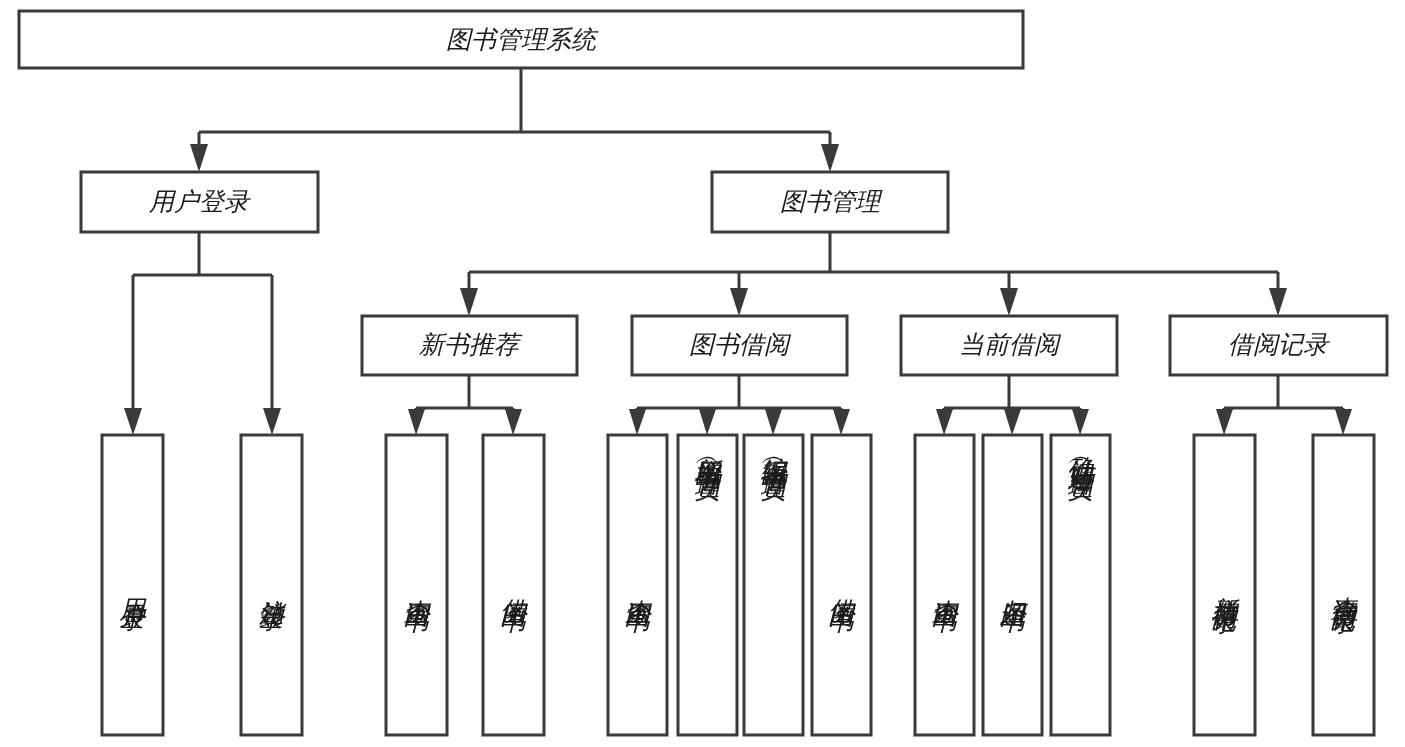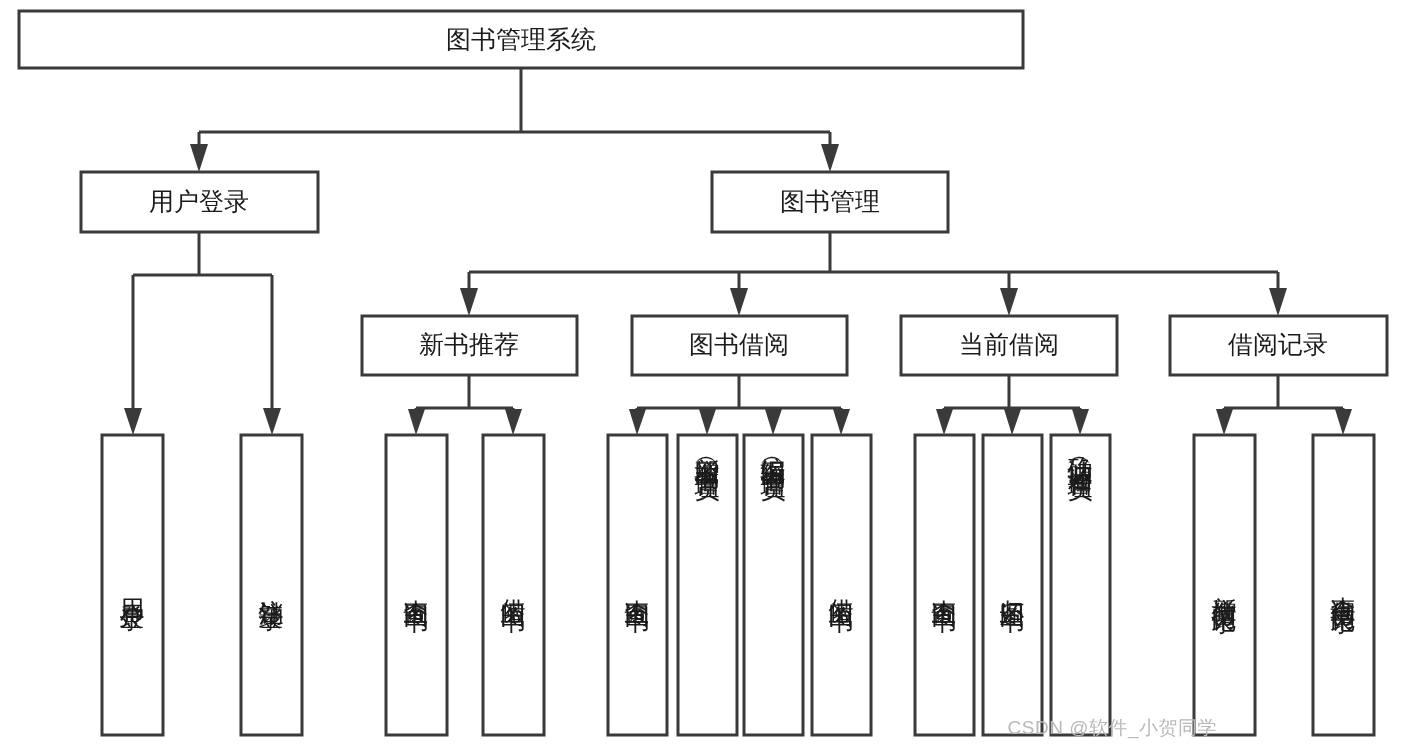--- a/index.html
+++ b/index.html
@@ -13,20 +13,21 @@
     font-family: "Liberation Sans", "DejaVu Sans", sans-serif;
     overflow: hidden;
     position: relative;
   }
   #diagram-root {
     position: absolute;
     left: 0;
     top: 0;
     width: 1225px;
     height: 747px;
+    font-style: italic;
   }
   svg.flow {
     display: block;
     width: 1405px;
     height: 747px;
   }
   .node-box {
     fill: #ffffff;
     stroke: #3a3a3a;
     stroke-width: 3;
@@ -223,14 +224,13 @@
   <div class="leaf-label-wrap" style="left:1051px; top:437px; width:59px; height:296px; align-items:flex-start;">
     <span class="leaf-label">确认归还（管理员）</span>
   </div>
   <div class="leaf-label-wrap" style="left:1194px; top:435px; width:61px; height:300px;">
     <span class="leaf-label">新增借阅记录</span>
   </div>
   <div class="leaf-label-wrap" style="left:1313px; top:435px; width:61px; height:300px;">
     <span class="leaf-label">查询借阅记录</span>
   </div>
 
-  <div class="watermark">CSDN @软件_小贺同学</div>
 </div>
 
 </body></html>

